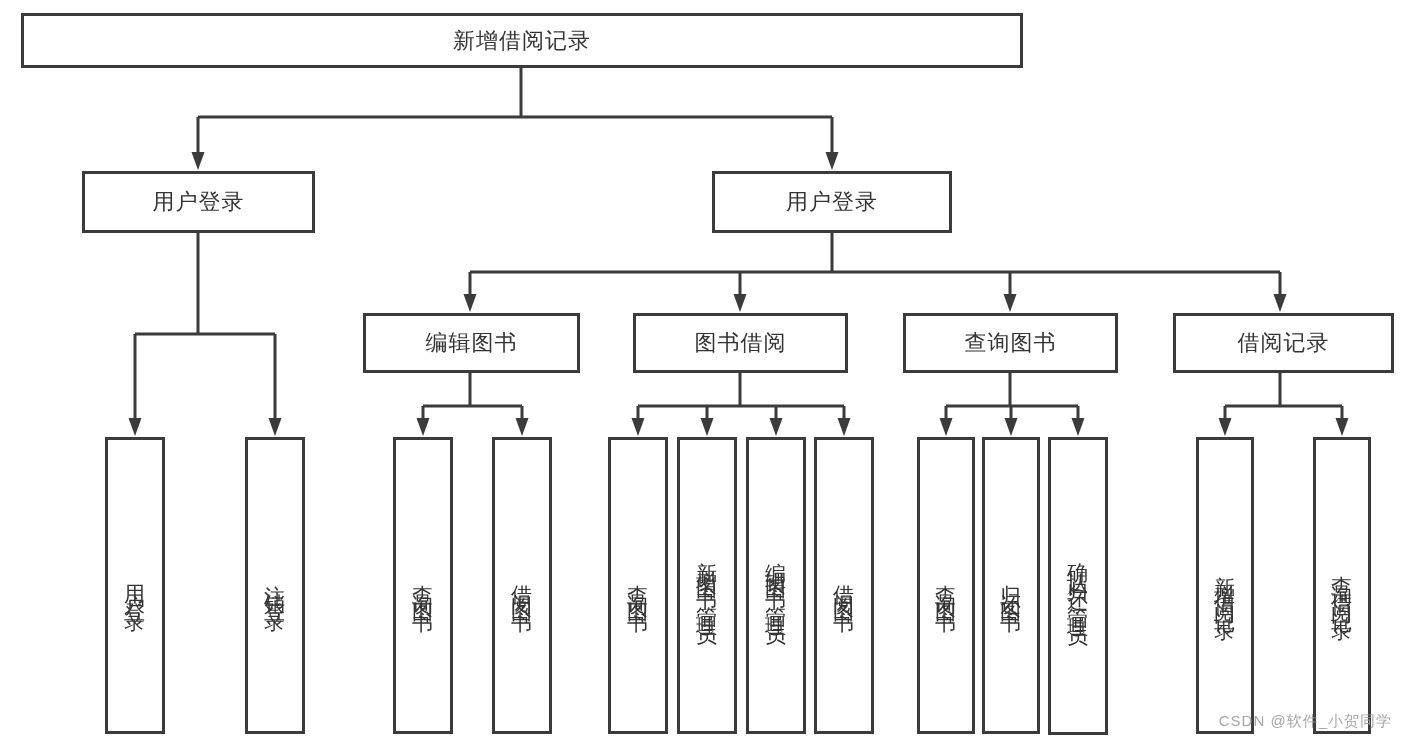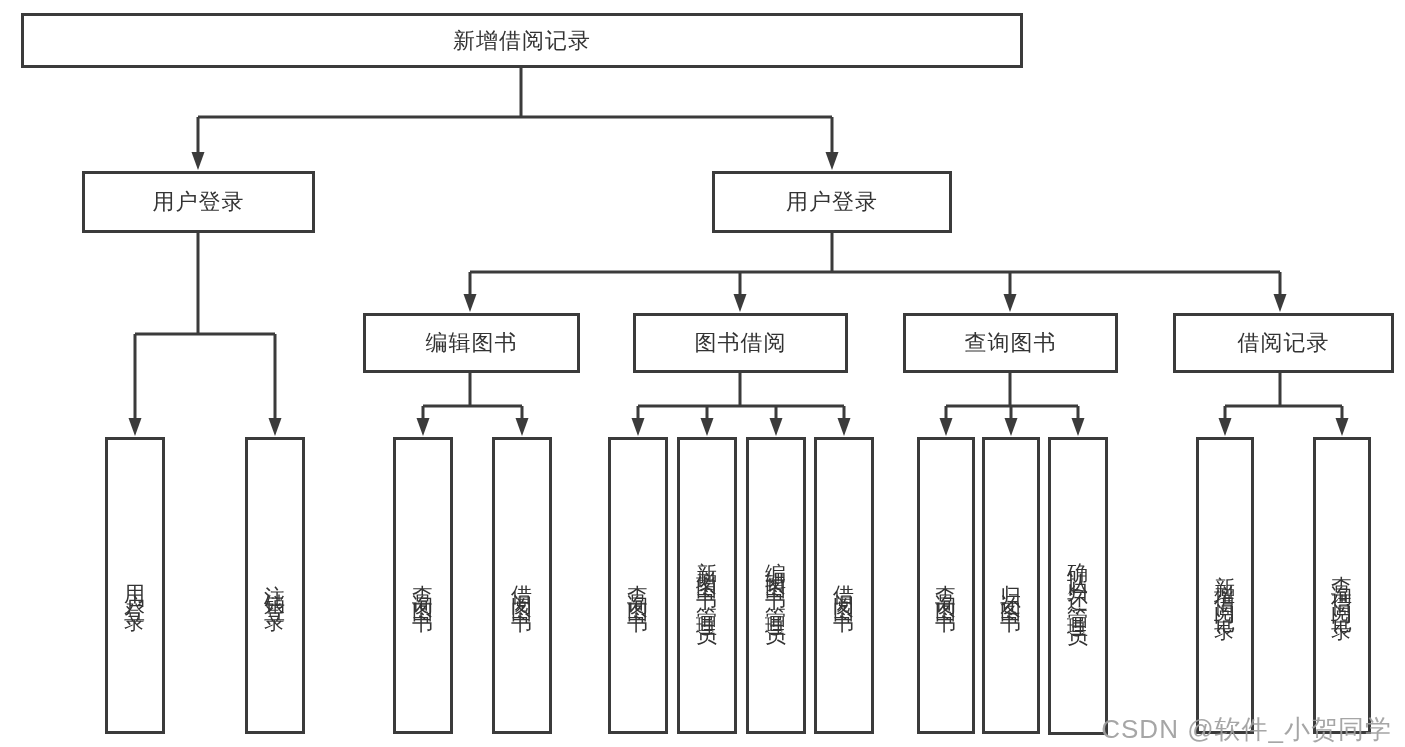--- a/index.html
+++ b/index.html
@@ -36,21 +36,21 @@
     writing-mode: vertical-rl;
     text-orientation: mixed;
     font-size: 21px;
     letter-spacing: 9px;
     line-height: 1;
   }
   .watermark {
     position: absolute;
     top: 712px;
     right: 13px;
-    font-size: 26px;
+    font-size: 15px;
     color: rgba(158, 158, 158, 0.92);
     letter-spacing: 1px;
     white-space: nowrap;
   }
 </style>
 </head>
 <body>
 
 <div class="canvas">
 

